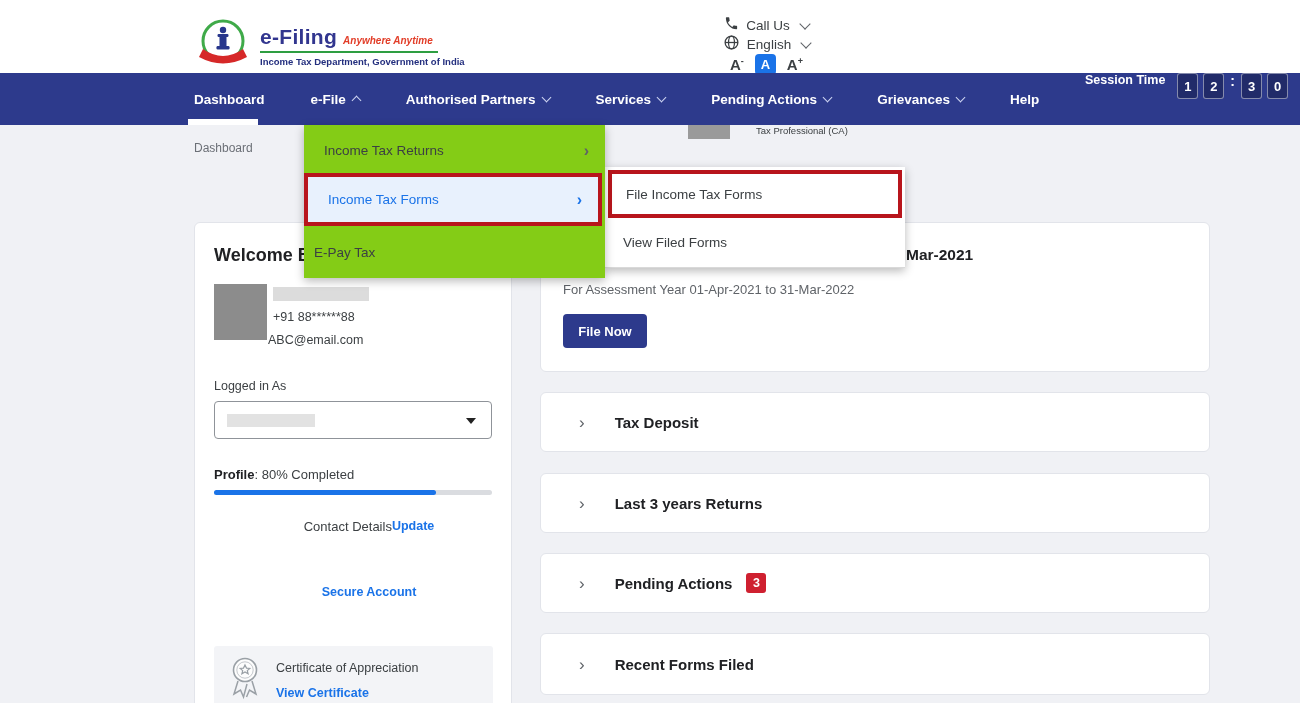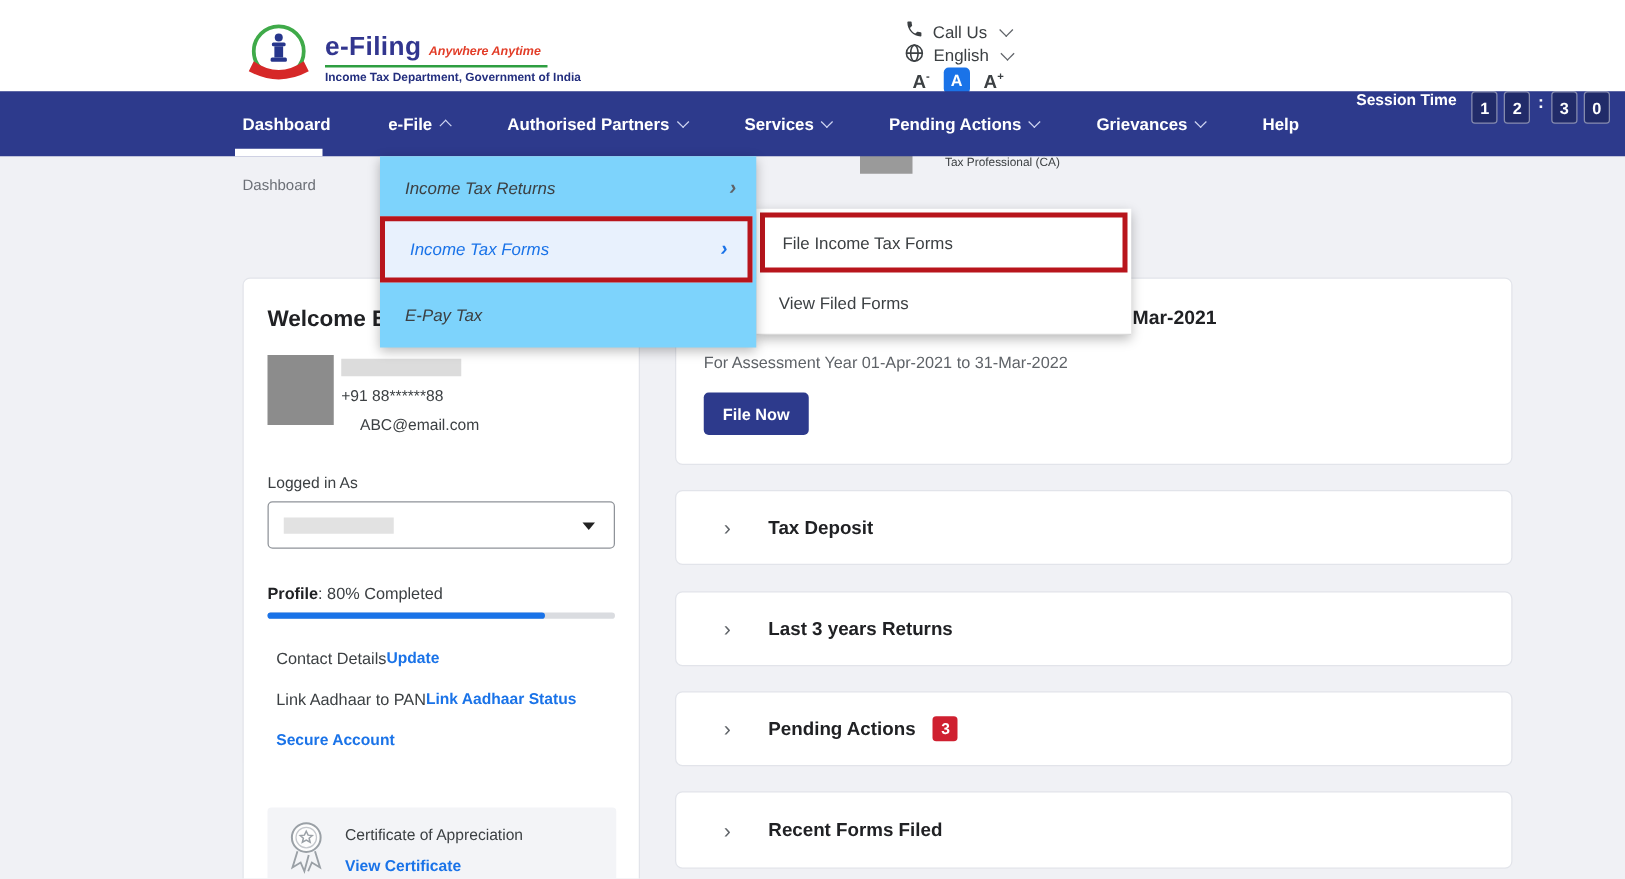--- a/index.html
+++ b/index.html
@@ -45,57 +45,57 @@
 
   
   .card{position:absolute;background:#fff;border:1px solid #e2e4ea;border-radius:6px;box-sizing:border-box;}
 
   
   .profile-card{left:194px;top:222px;width:318px;height:482px;border-radius:6px 6px 0 0;overflow:hidden;}
   .welcome{position:absolute;left:19px;top:22px;font-size:18px;font-weight:bold;color:#202124;}
   .avatar-lg{position:absolute;left:19px;top:61px;width:53px;height:56px;background:#8c8c8c;}
   .name-bar{position:absolute;left:78px;top:64px;width:96px;height:14px;background:#dcdcdc;}
   .phone{position:absolute;left:78px;top:87px;font-size:12.5px;color:#3c4043;}
-  .email{position:absolute;left:93px;top:110px;font-size:12.5px;color:#3c4043;}
+  .email{position:absolute;left:73px;top:110px;font-size:12.5px;color:#3c4043;}
   .lia{position:absolute;left:19px;top:156px;font-size:12.5px;color:#3c4043;}
   .select{position:absolute;left:19px;top:178px;width:278px;height:38px;border:1px solid #8f9399;border-radius:4px;background:#fff;box-sizing:border-box;cursor:pointer;}
   .select-bar{position:absolute;left:12px;top:12px;width:88px;height:13px;background:#e2e2e2;}
   .select-caret{position:absolute;right:15px;top:16px;width:0;height:0;border-left:5px solid transparent;border-right:5px solid transparent;border-top:6px solid #222;}
   .profile-line{position:absolute;left:19px;top:244px;font-size:13px;color:#3c4043;}
   .profile-line b{color:#202124;}
   .progress{position:absolute;left:19px;top:267px;width:278px;height:5px;background:#dadce0;border-radius:3px;}
   .progress-fill{height:100%;background:#1a73e8;border-radius:3px;}
-  .prow{position:absolute;left:26px;width:276px;display:flex;justify-content:flex-start;font-size:13px;color:#3c4043;}
+  .prow{position:absolute;left:36px;width:276px;display:flex;justify-content:center;font-size:13px;color:#3c4043;}
   .prow.r1{top:296px;} .prow.r2{top:329px;} .prow.r3{top:362px;}
   .plink{color:#1a73e8;font-weight:bold;font-size:12.5px;white-space:nowrap;cursor:pointer;text-align:right;}
   .evault-label{width:150px;line-height:19px;}
   .cert{position:absolute;left:19px;top:423px;width:279px;height:85px;background:#f3f4f7;border-radius:3px;}
   .cert-title{position:absolute;left:62px;top:15px;font-size:12.5px;color:#3c4043;}
   .cert-link{position:absolute;left:62px;top:40px;font-size:12.5px;font-weight:bold;color:#1a73e8;cursor:pointer;}
   .medal{position:absolute;left:12px;top:8px;}
 
   
   .card1{left:540px;top:222px;width:670px;height:150px;}
   .heading-frag{position:absolute;left:365px;top:23px;font-size:15.5px;font-weight:bold;color:#202124;}
   .assess{position:absolute;left:22px;top:59px;font-size:13px;color:#5f6368;}
   .file-now{position:absolute;left:22px;top:91px;width:84px;height:34px;background:#2d3a8c;color:#fff;font-weight:bold;font-size:13px;border:none;border-radius:4px;display:grid;place-items:center;cursor:pointer;font-family:"Liberation Sans",sans-serif;}
   .acc{left:540px;width:670px;height:60px;display:flex;align-items:center;padding-left:38px;cursor:pointer;}
   .acc1{top:392px;} .acc2{top:473px;} .acc3{top:553px;} .acc4{top:633px;height:62px;}
   .acc-chev{color:#5f6368;font-size:17px;line-height:1;}
   .acc-label{margin-left:30px;font-size:15px;font-weight:bold;color:#202124;}
   .badge{margin-left:14px;width:20px;height:20px;background:#cf2030;color:#fff;font-size:12.5px;font-weight:bold;border-radius:3px;display:grid;place-items:center;}
 
   
-  .menu-panel{position:absolute;left:304px;top:125px;width:301px;height:153px;background:#7dd3fc;box-shadow:0 3px 9px rgba(0,0,0,.28);z-index:10;font-style:italic;}
+  .menu-panel{position:absolute;left:304px;top:125px;width:301px;height:153px;background:#84cc16;box-shadow:0 3px 9px rgba(0,0,0,.28);z-index:10;}
   .menu-row{position:absolute;left:0;width:301px;height:51px;display:flex;align-items:center;justify-content:space-between;padding:0 16px 0 20px;font-size:13.5px;color:#3c4043;box-sizing:border-box;cursor:pointer;}
   .menu-row .arrow{color:#5f6368;font-size:16px;font-weight:bold;}
   .mrow1{top:0;}
   .mrow2{top:48px;height:53px;width:298px;background:#e8f1fd;border:4px solid #b8151c;color:#1a73e8;}
   .mrow2 .arrow{color:#1a73e8;}
-  .mrow3{top:102px;}
+  .mrow3{top:102px;padding-left:10px;}
   .submenu-panel{position:absolute;left:605px;top:167px;width:300px;height:101px;background:#fff;box-shadow:0 3px 9px rgba(0,0,0,.28);z-index:9;border-bottom:1px solid #d9d9d9;box-sizing:border-box;}
   .srow1{position:absolute;left:3px;top:3px;width:294px;height:48px;border:4px solid #b8151c;box-sizing:border-box;display:flex;align-items:center;padding-left:14px;font-size:13.5px;color:#3c4043;cursor:pointer;}
   .srow2{position:absolute;left:0;top:52px;width:100%;height:46px;display:flex;align-items:center;padding-left:18px;font-size:13.5px;color:#3c4043;box-sizing:border-box;cursor:pointer;}
 </style>
 </head>
 <body>
 
 <div class="canvas">
 
   <header class="topbar">
@@ -223,24 +223,20 @@
     <div class="profile-line">
       <b>Profile</b><span>: 80% Completed</span>
     </div>
     <div class="progress">
       <div class="progress-fill" style="width: 80%;"></div>
     </div>
     <div class="prow r1">
       <span>Contact Details</span>
       <span class="plink">Update</span>
     </div>
-    <div class="prow r2">
-      <span>Link Aadhaar to PAN</span>
-      <span class="plink">Link Aadhaar Status</span>
-    </div>
     <div class="prow r3">
       <span class="plink">Secure Account</span>
     </div>
     <div class="cert">
       <span class="medal">
         <svg width="38" height="46" viewBox="0 0 38 46">
           <path d="M12 27 L8 40 L14.5 36 L17.5 43 L21 30" fill="none" stroke="#9aa0a6" stroke-width="1.5"></path>
           <path d="M26 27 L30 40 L23.5 36 L20.5 43" fill="none" stroke="#9aa0a6" stroke-width="1.5"></path>
           <circle cx="19" cy="16" r="11.5" fill="#fdfdfd" stroke="#9aa0a6" stroke-width="1.6"></circle>
           <circle cx="19" cy="16" r="8.2" fill="none" stroke="#c4c7cc" stroke-width="1"></circle>

